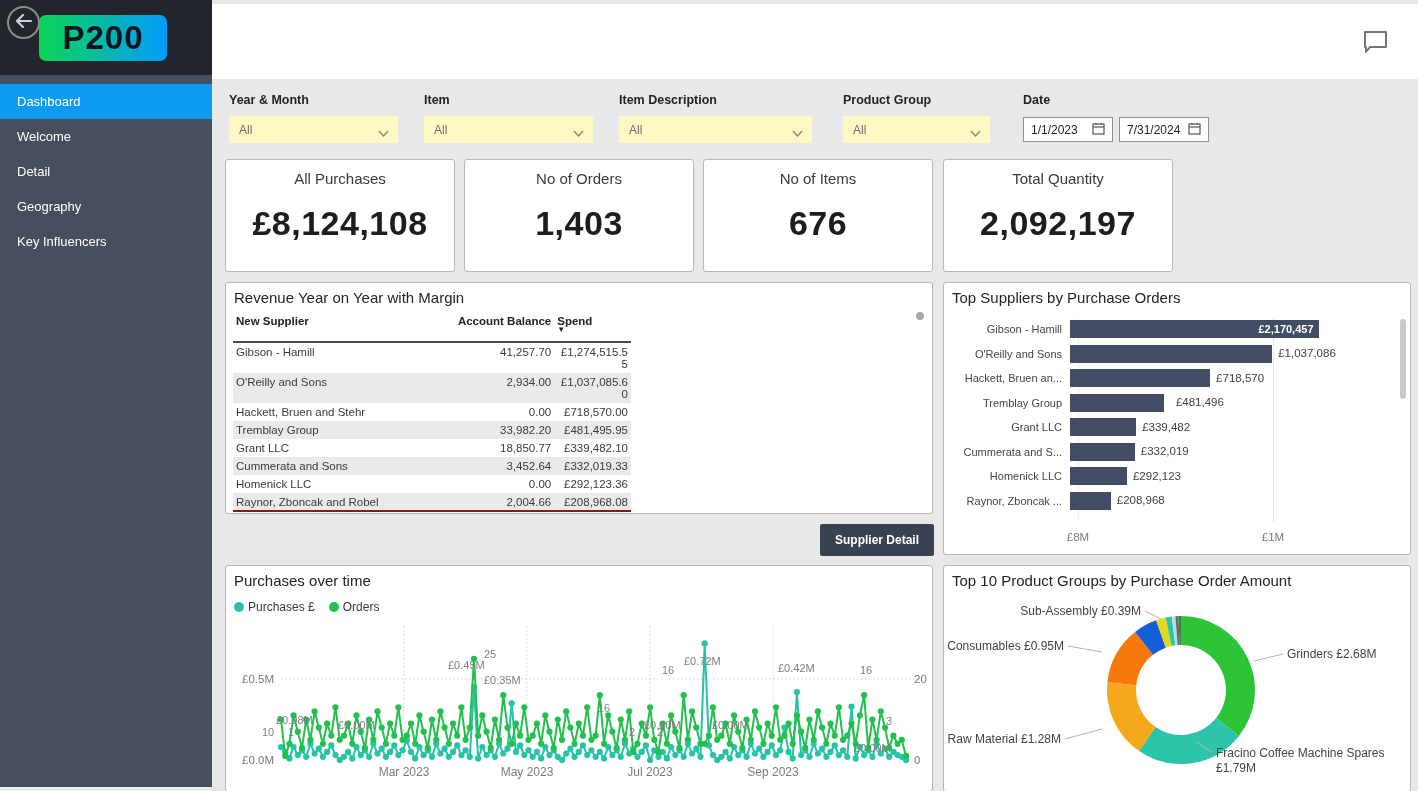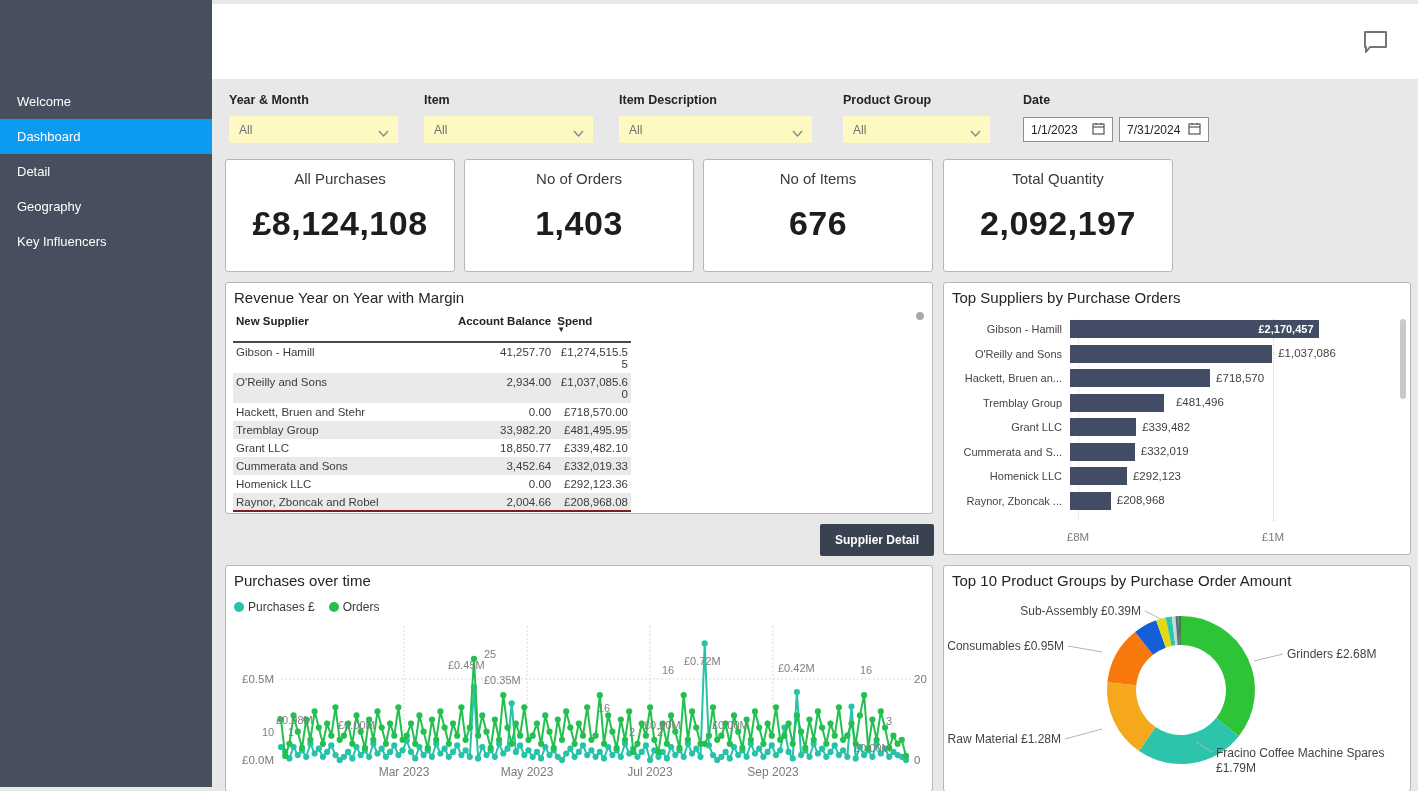--- a/index.html
+++ b/index.html
@@ -78,23 +78,35 @@
   .legend-item { display:flex; align-items:center; gap:4px; font-size:12px; color:#3a3a3a; }
   .legend-dot { width:10px; height:10px; border-radius:50%; }
   svg.fill { position:absolute; left:0; top:0; }
 </style>
 </head>
 <body>
 
 <div class="page">
 
   <div class="sidebar">
+    <div class="logo-area">
+      <div class="back-btn">
+        <span>
+          <svg width="18" height="14" viewBox="0 0 18 14">
+              <path d="M8 1 L2 7 L8 13 M2 7 H16" stroke="#cfcfcf" stroke-width="2.2" fill="none" stroke-linecap="round" stroke-linejoin="round"></path>
+            </svg>
+        </span>
+      </div>
+      <div class="logo-badge">
+        <span class="logo-text">P200</span>
+      </div>
+    </div>
     <nav class="menu" id="menu">
+        <div class="menu-item active">Dashboard</div>
         <div class="menu-item">Welcome</div>
-        <div class="menu-item active">Dashboard</div>
         <div class="menu-item">Detail</div>
         <div class="menu-item">Geography</div>
         <div class="menu-item">Key Influencers</div>
       </nav>
   </div>
 
   <div class="main">
     <div class="topbar">
       <div class="comment-btn">
         <svg width="28" height="26" viewBox="0 0 28 26">

